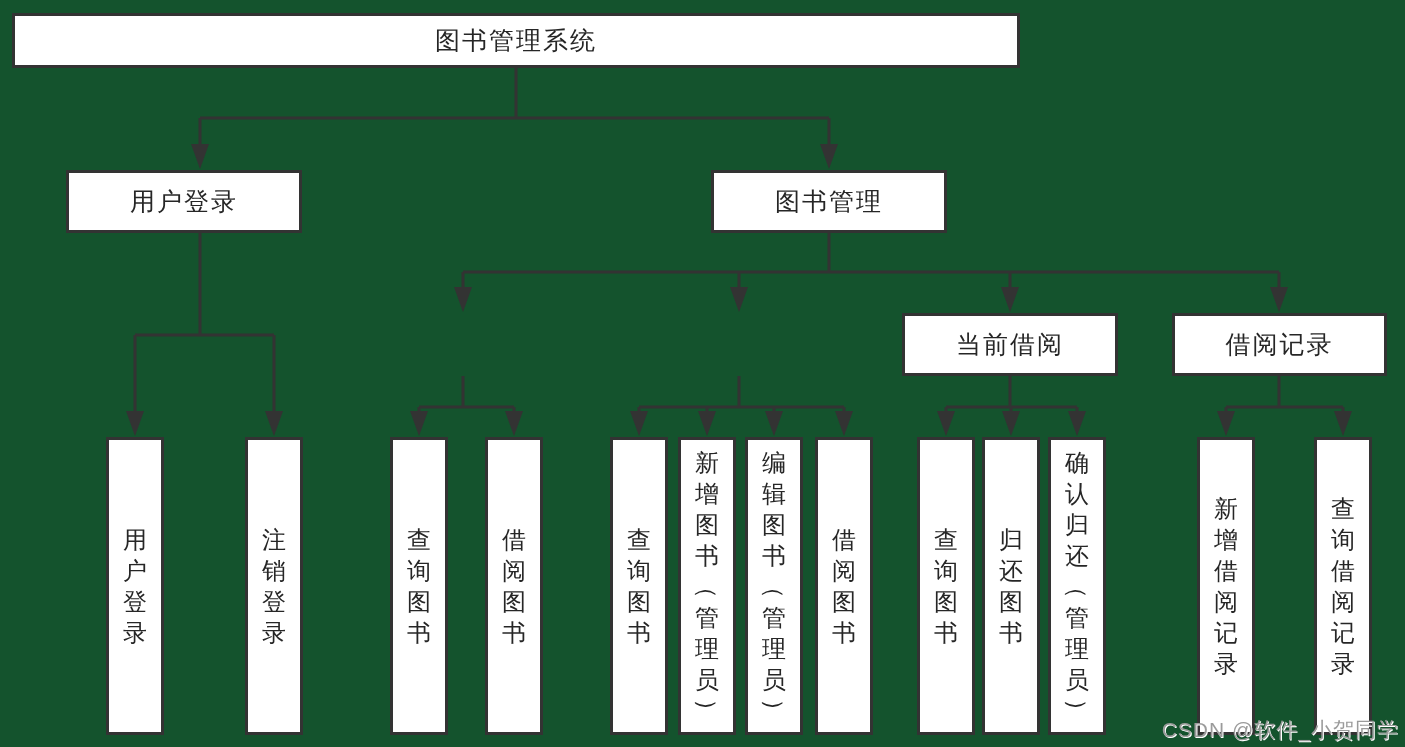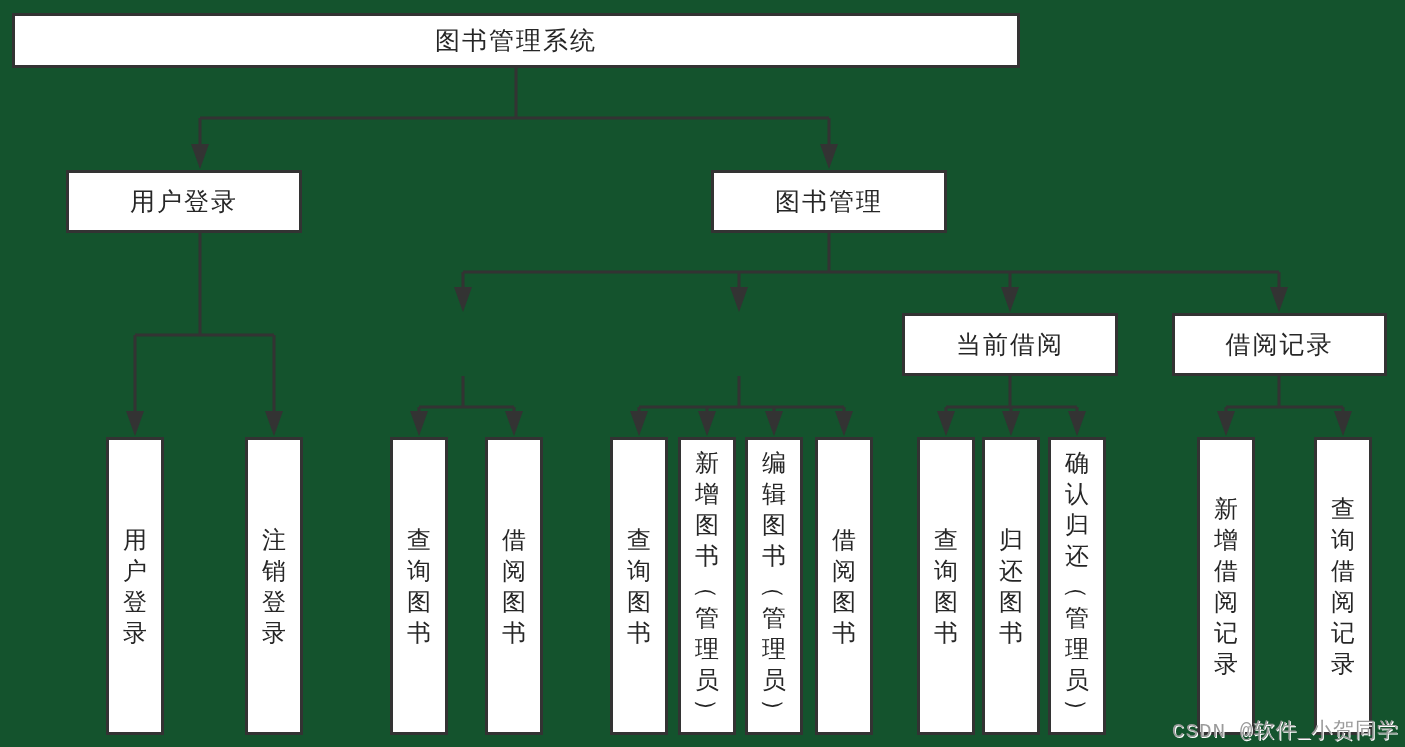--- a/index.html
+++ b/index.html
@@ -23,21 +23,20 @@
   }
   .vchar{
     height:31px;line-height:31px;font-size:24px;color:#262626;
     display:flex;align-items:center;justify-content:center;
   }
   .vrot{transform:rotate(90deg);}
   #watermark{
     position:absolute;right:6px;bottom:3px;z-index:3;
     font-size:21px;color:#9b9b9b;letter-spacing:1px;white-space:nowrap;
     text-shadow:1px 1px 0 #ffffff;
-    font-family:Liberation Mono, monospace;
   }
 </style>
 </head>
 <body>
 
 <div id="stage">
 
   <svg id="wires" width="1405" height="747" viewBox="0 0 1405 747">
 
     <g stroke="#333333" stroke-width="3" fill="none">

